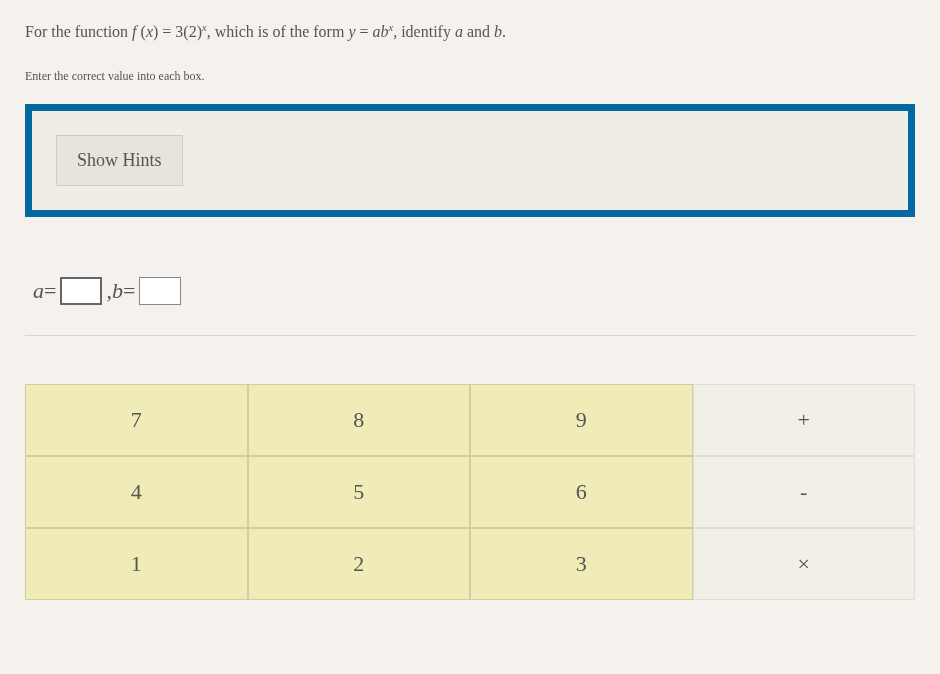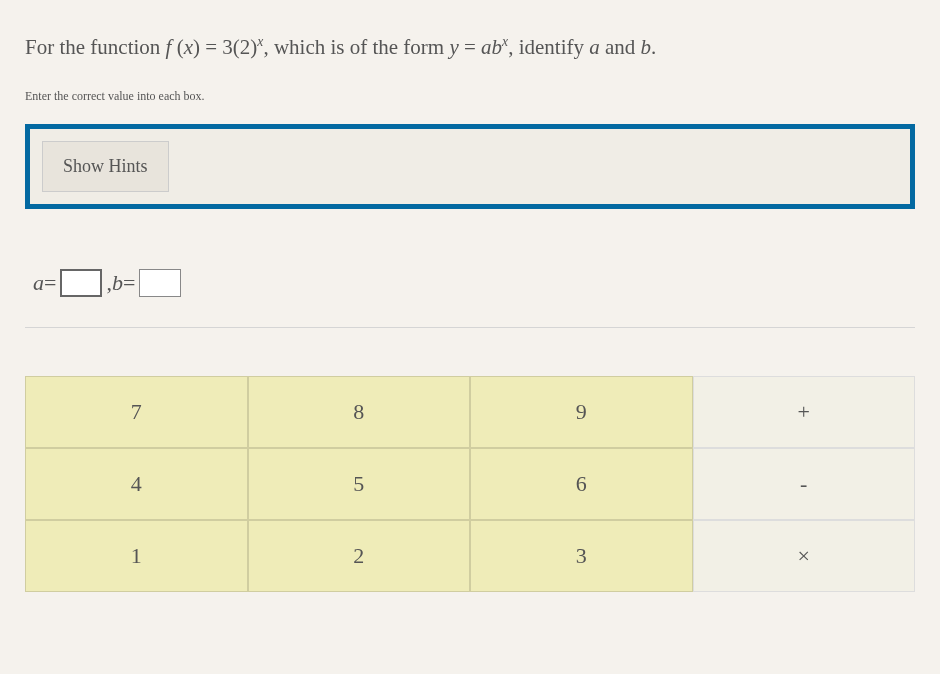--- a/index.html
+++ b/index.html
@@ -10,38 +10,37 @@
     body {
       font-family: Georgia, 'Times New Roman', serif;
       background: #f5f2ed;
       width: 940px;
       height: 674px;
       padding: 20px 25px;
       color: #4a4a4a;
       overflow: hidden;
     }
     .question-line {
-      font-size: 21px;
+      font-size: 16px;
       color: #555;
       margin-bottom: 25px;
       line-height: 1.5;
-      margin-top: 12px;
     }
     .question-instruction {
       font-size: 12px;
       color: #555;
       margin-bottom: 20px;
     }
     .math-italic {
       font-style: italic;
       font-family: 'Times New Roman', serif;
     }
     .hints-container {
-      border: 5px solid #0369a1;
-      padding: 12px;
+      border: 7px solid #0369a1;
+      padding: 24px;
       margin-bottom: 60px;
       background: #f0ede6;
     }
     .show-hints-btn {
       background: #e8e4dc;
       border: 1px solid #ccc;
       padding: 14px 20px;
       font-size: 18px;
       color: #555;
       cursor: pointer;

